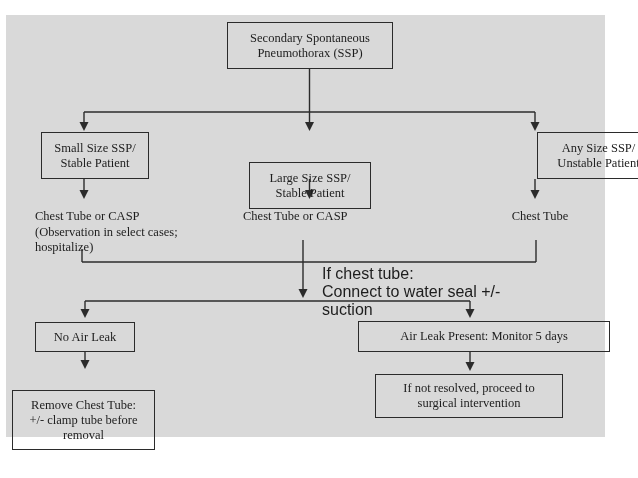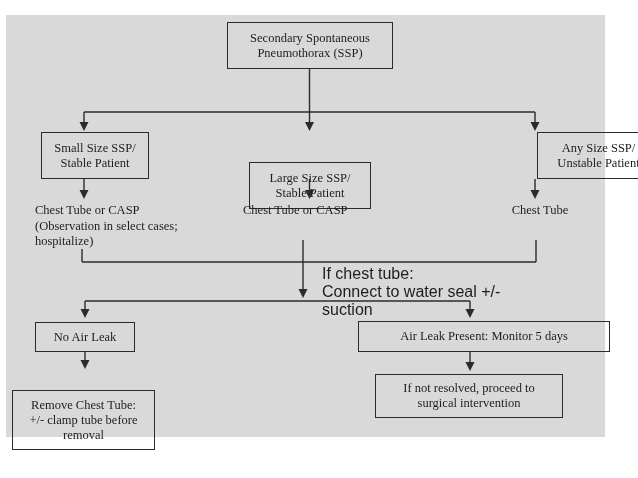--- a/index.html
+++ b/index.html
@@ -36,20 +36,21 @@
     font-size:12.5px;line-height:15px;
     color:var(--text);
     background:transparent;
   }
   .flabel{
     position:absolute;
     white-space:pre-line;
     font-size:12.5px;line-height:15.5px;
     color:var(--text);
     text-align:left;
+    margin-top:6px;
   }
   .flabel.center{text-align:center;}
   .note{
     position:absolute;
     white-space:pre-line;
     font-family:"Liberation Sans", sans-serif;
     font-size:16px;line-height:18px;
     color:var(--text);
   }
   

